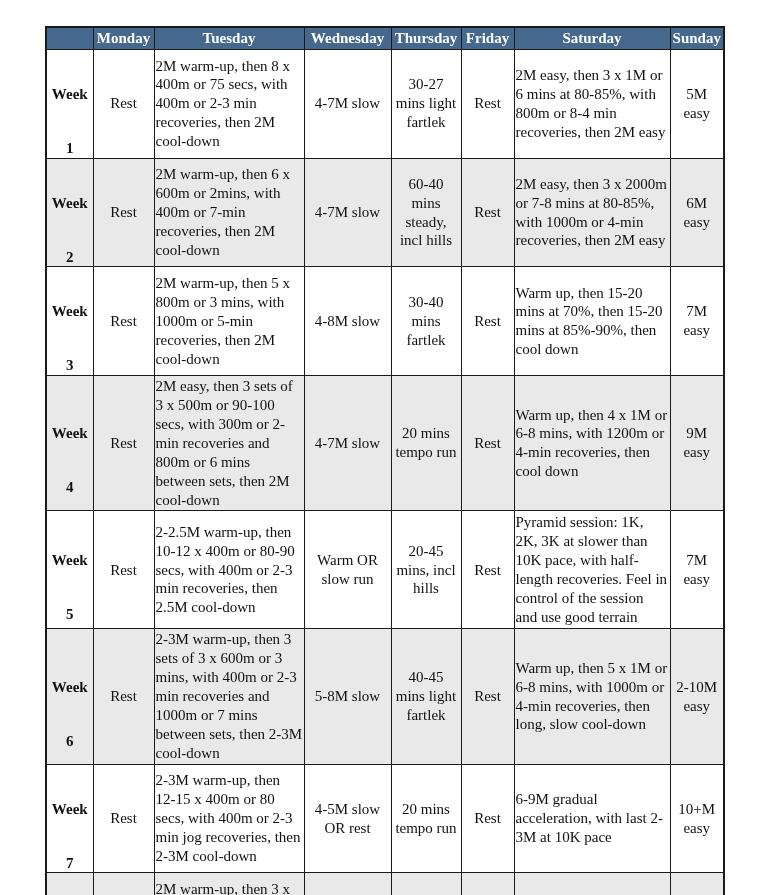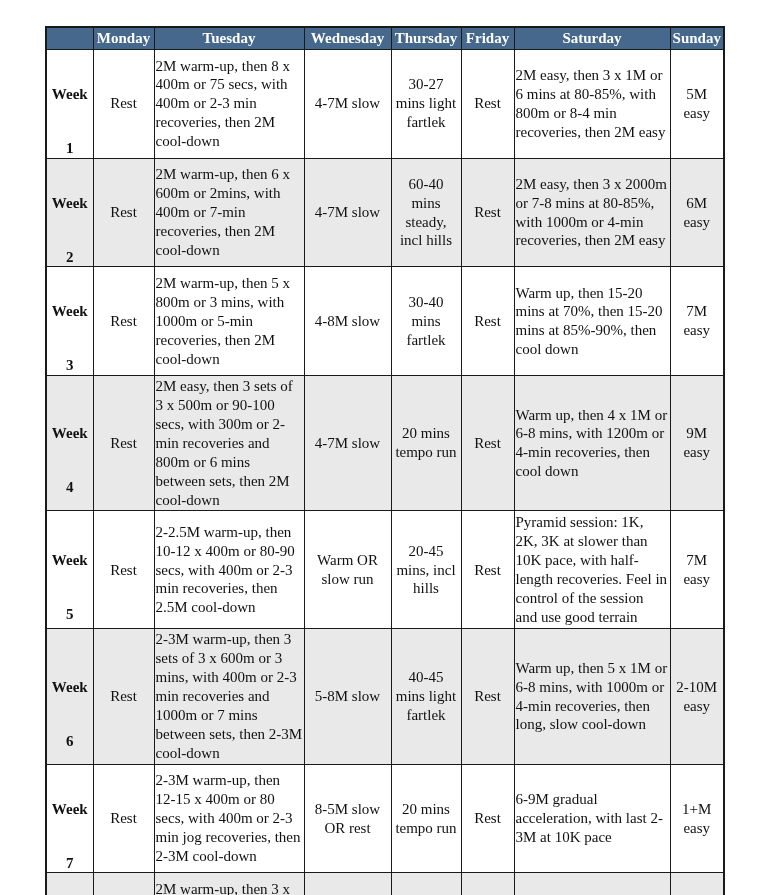--- a/index.html
+++ b/index.html
@@ -185,25 +185,25 @@
         <td class="c-center">2-10M easy</td>
       </tr>
 
       <tr class="odd r7">
         <td class="week-cell">
           <span>Week</span>
           <span>7</span>
         </td>
         <td class="c-center">Rest</td>
         <td class="c-left">2-3M warm-up, then 12-15 x 400m or 80 secs, with 400m or 2-3 min jog recoveries, then 2-3M cool-down</td>
-        <td class="c-center">8-5M slow OR rest</td>
+        <td class="c-center">4-5M slow OR rest</td>
         <td class="c-center">20 mins tempo run</td>
         <td class="c-center">Rest</td>
         <td class="c-left">6-9M gradual acceleration, with last 2-3M at 10K pace</td>
-        <td class="c-center">1+M easy</td>
+        <td class="c-center">10+M easy</td>
       </tr>
 
       <tr class="even r8">
         <td class="week-cell">
           <span>Week</span>
           <span>8</span>
         </td>
         <td class="c-center">Rest</td>
         <td class="c-left">2M warm-up, then 3 x 1200m or 4 mins, with 400m or 2-3 min recoveries, then 2M cool-down</td>
         <td class="c-center">4-7M slow</td>

